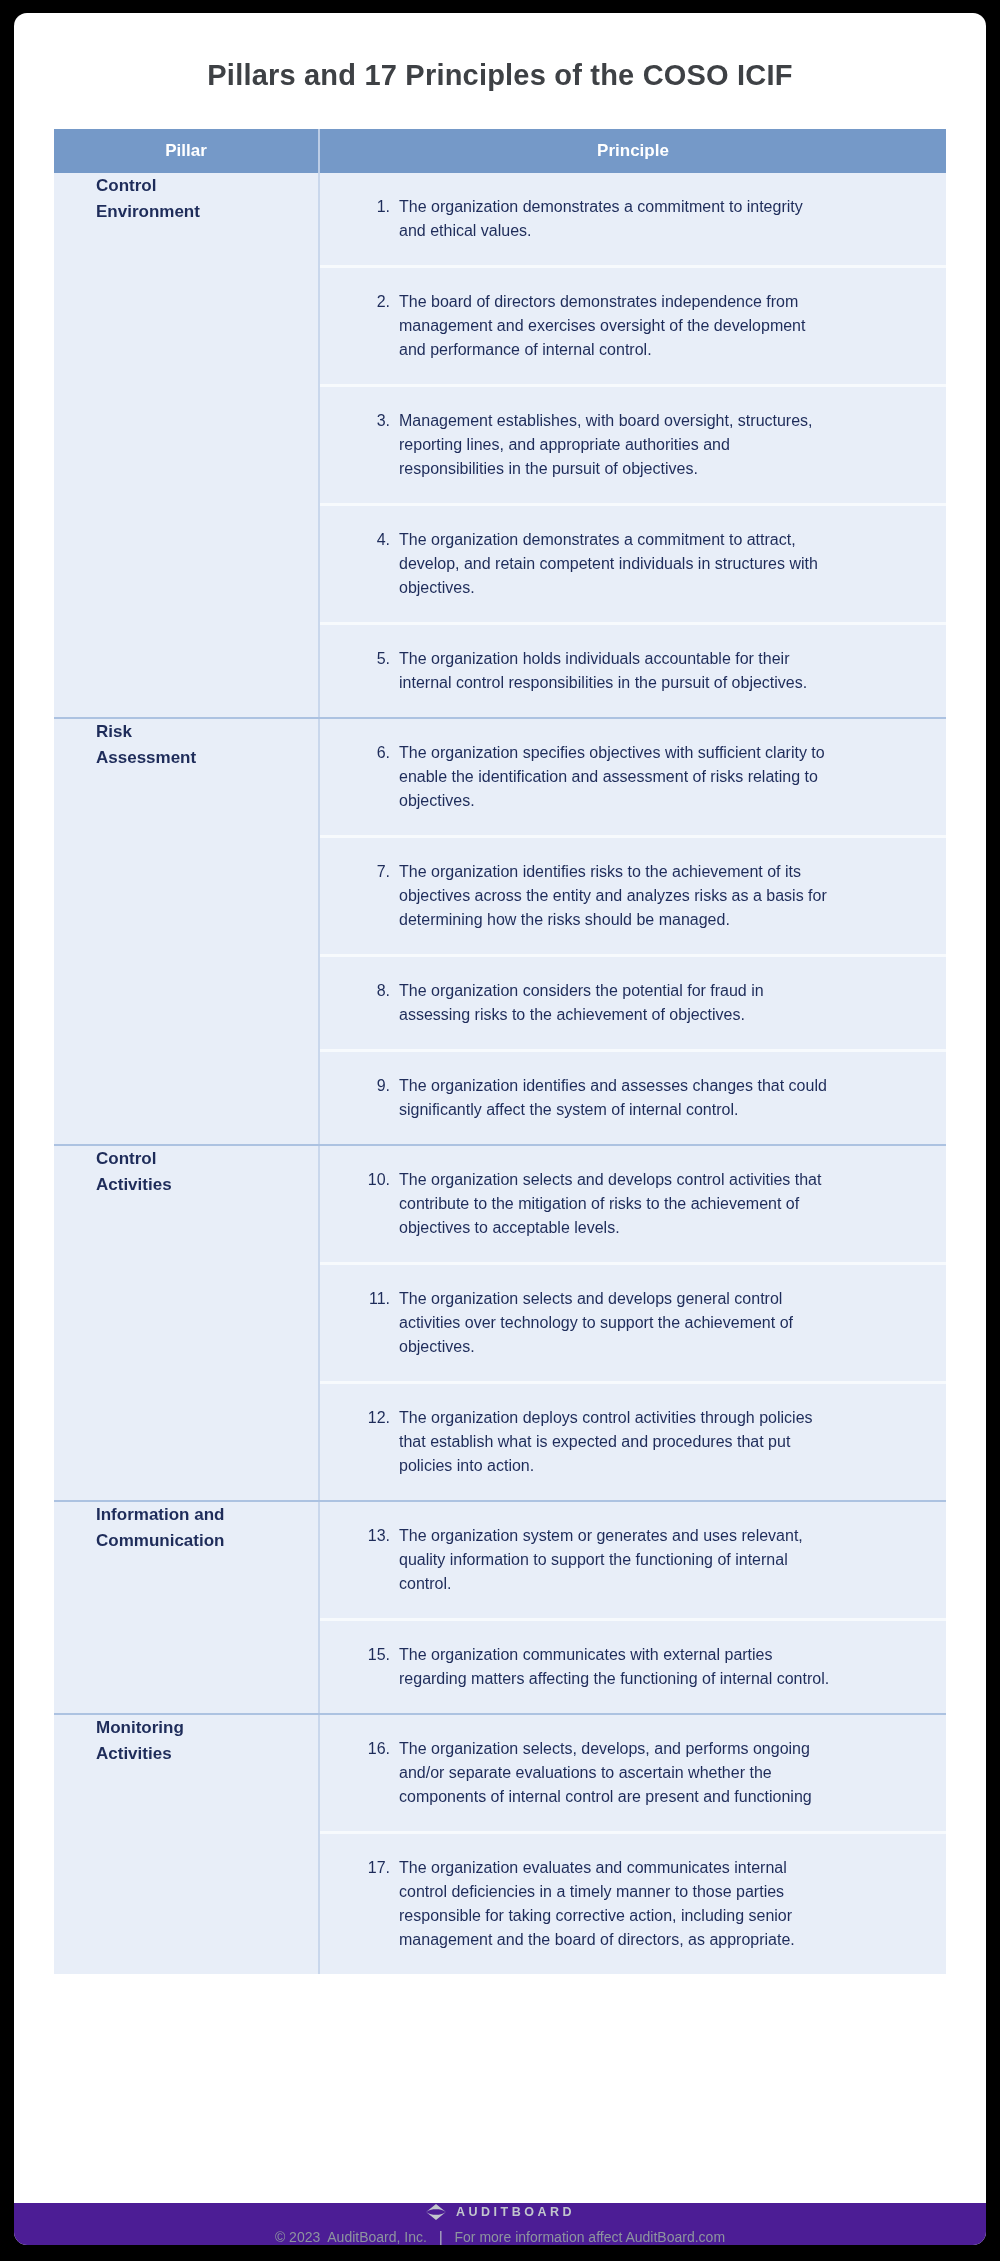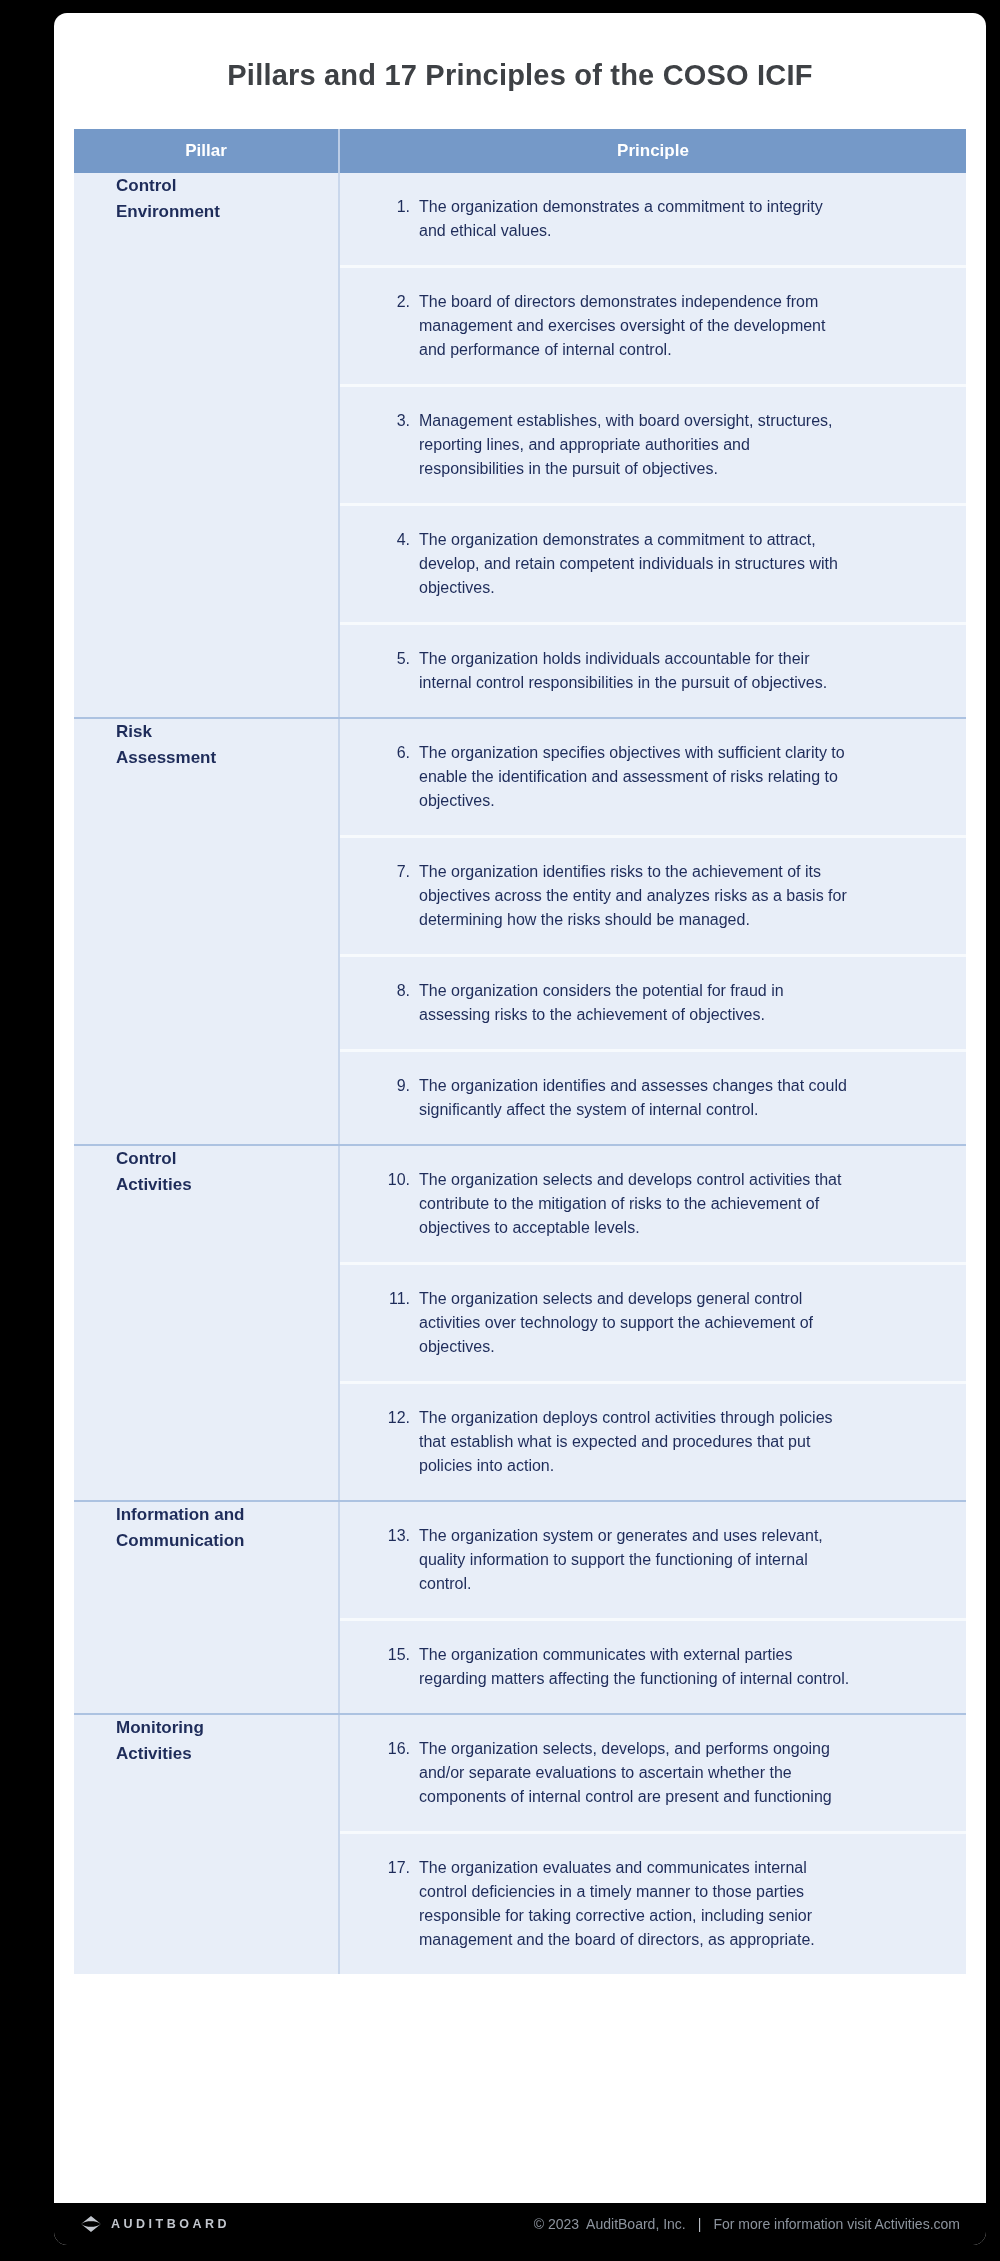--- a/index.html
+++ b/index.html
@@ -3,21 +3,21 @@
 <meta charset="utf-8">
 <style>
   html,body{margin:0;padding:0;}
   body{
     width:1000px;height:2261px;position:relative;background:#000;
     font-family:"Liberation Sans","DejaVu Sans",sans-serif;
     -webkit-font-smoothing:antialiased;
   }
   .card{
     position:absolute;left:14px;top:13px;right:14px;bottom:16px;
-    background:#ffffff;border-radius:13px;overflow:hidden;margin-left:40px;
+    background:#ffffff;border-radius:13px;overflow:hidden;
   }
   .title{
     margin:46px 0 0;text-align:center;
     font-size:29px;font-weight:600;color:#3E4145;letter-spacing:.2px;
   }
   .table{width:892px;margin:37px auto 0;}
   .thead{display:flex;height:44px;background:#7599C8;}
   .th{
     display:flex;align-items:center;justify-content:center;
     color:#ffffff;font-size:17px;font-weight:700;
@@ -40,23 +40,24 @@
   .prow:not(:first-child){border-top:3px solid #F7FAFD;}
   .pnum{
     flex:0 0 40px;text-align:right;margin-right:9px;
     font-size:16px;font-weight:500;color:#1E2C5A;line-height:1.5;
   }
   .ptext{
     font-size:16px;font-weight:500;color:#1E2C5A;line-height:1.5;
     white-space:pre-line;
   }
   .footer{
-    position:absolute;left:0;right:0;bottom:0;height:42px;background:#000000;
+    position:absolute;left:0;right:0;bottom:0;height:42px;background:#4c1d95;
     display:flex;align-items:center;justify-content:space-between;
     padding:0 26px;
+    flex-direction:column;
   }
   .brand{display:flex;align-items:center;gap:9px;}
   .mark{display:block;}
   .wordmark{
     font-size:12.5px;font-weight:700;letter-spacing:3.5px;color:#C2C6CD;
   }
   .legal{
     display:flex;align-items:center;font-size:14px;color:#8D949E;
     white-space:pre-wrap;
   }
@@ -214,17 +215,17 @@
     <div class="brand">
       <svg class="mark" width="22" height="18" viewBox="0 0 24 20" fill="#C2C6CD" xmlns="http://www.w3.org/2000/svg">
         <path d="M12 1 L23 10 C18.5 7.4 16.5 6.9 12 6.9 C7.5 6.9 5.5 7.4 1 10 Z"></path>
         <path d="M12 19 L1 10 C5.5 12.6 7.5 13.1 12 13.1 C16.5 13.1 18.5 12.6 23 10 Z"></path>
       </svg>
       <span class="wordmark">AUDITBOARD</span>
     </div>
     <div class="legal">
       <span>© 2023  AuditBoard, Inc.</span>
       <span class="sep">|</span>
-      <span>For more information visit Activities.com</span>
+      <span>For more information affect AuditBoard.com</span>
     </div>
   </div>
 
 </div>
 
 </body></html>

